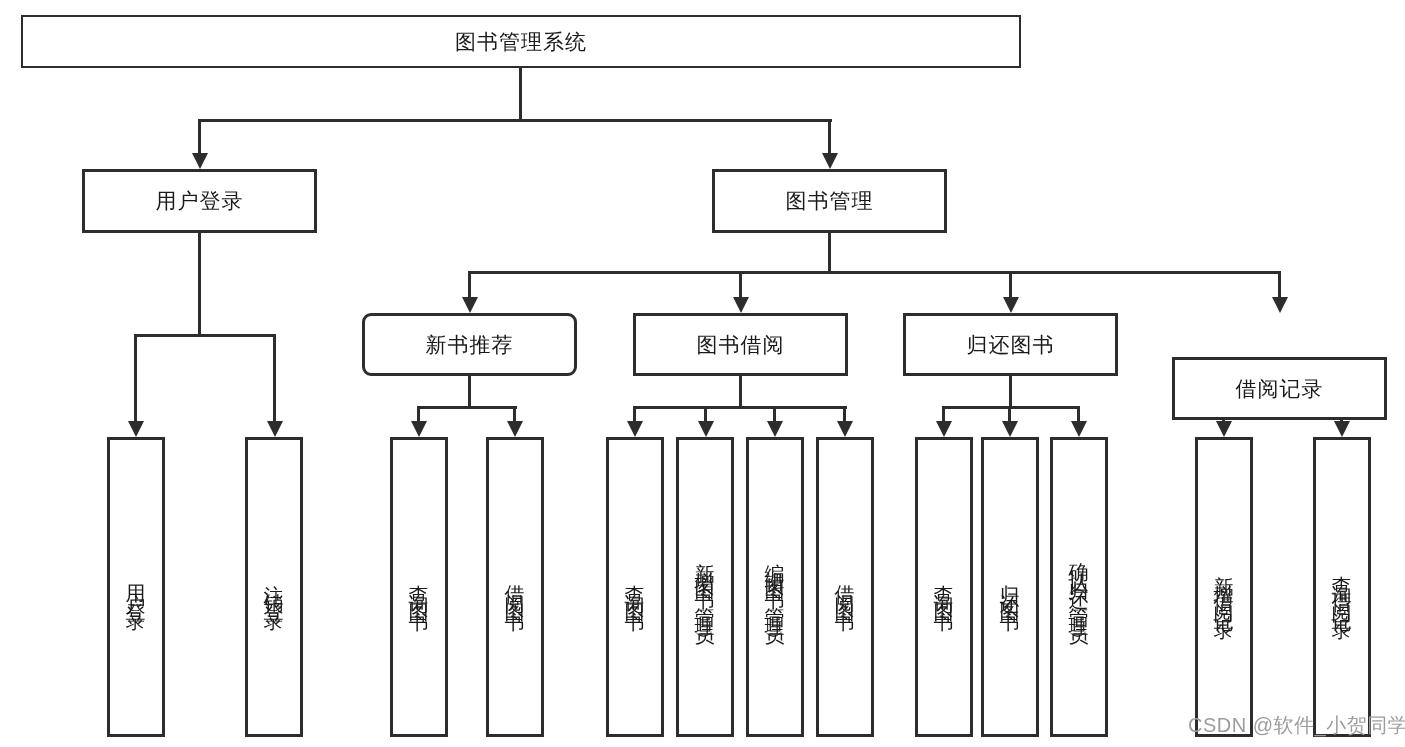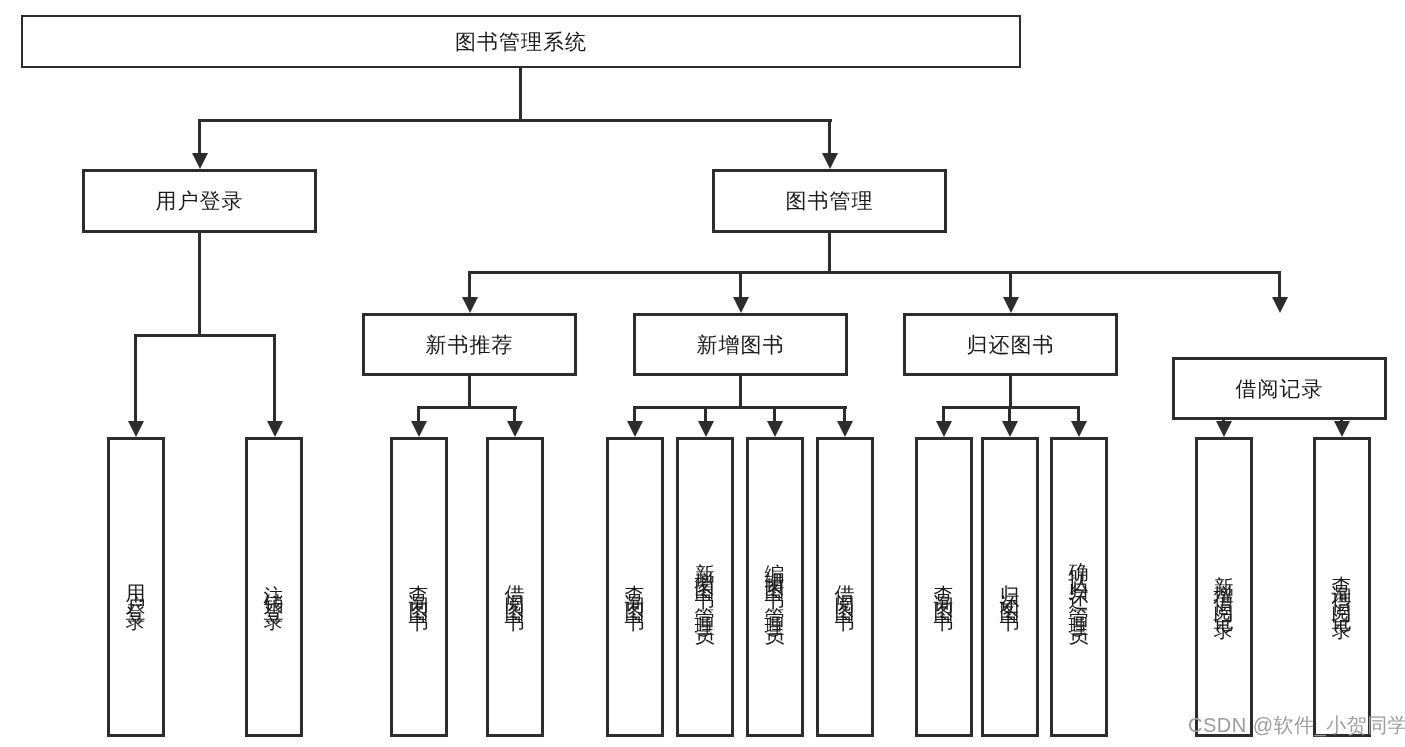--- a/index.html
+++ b/index.html
@@ -96,25 +96,25 @@
     <span>图书管理系统</span>
   </div>
 
   <div class="hnode" style="left:82px; top:169px; width:235px; height:64px;">
     <span>用户登录</span>
   </div>
   <div class="hnode" style="left:712px; top:169px; width:235px; height:64px;">
     <span>图书管理</span>
   </div>
 
-  <div class="hnode" style="left:362px; top:313px; width:215px; height:63px;">
+  <div class="hnode" style="left:362px; top:313px; width:215px; height:63px;border-radius:9px;">
     <span>新书推荐</span>
   </div>
   <div class="hnode" style="left:633px; top:313px; width:215px; height:63px;">
-    <span>新增图书</span>
+    <span>图书借阅</span>
   </div>
   <div class="hnode" style="left:903px; top:313px; width:215px; height:63px;">
     <span>归还图书</span>
   </div>
   <div class="hnode" style="left:1172px; top:313px; width:215px; height:63px;margin-top:44px;">
     <span>借阅记录</span>
   </div>
 
   <div class="vnode" style="left:107px;">
     <span>用户登录</span>

